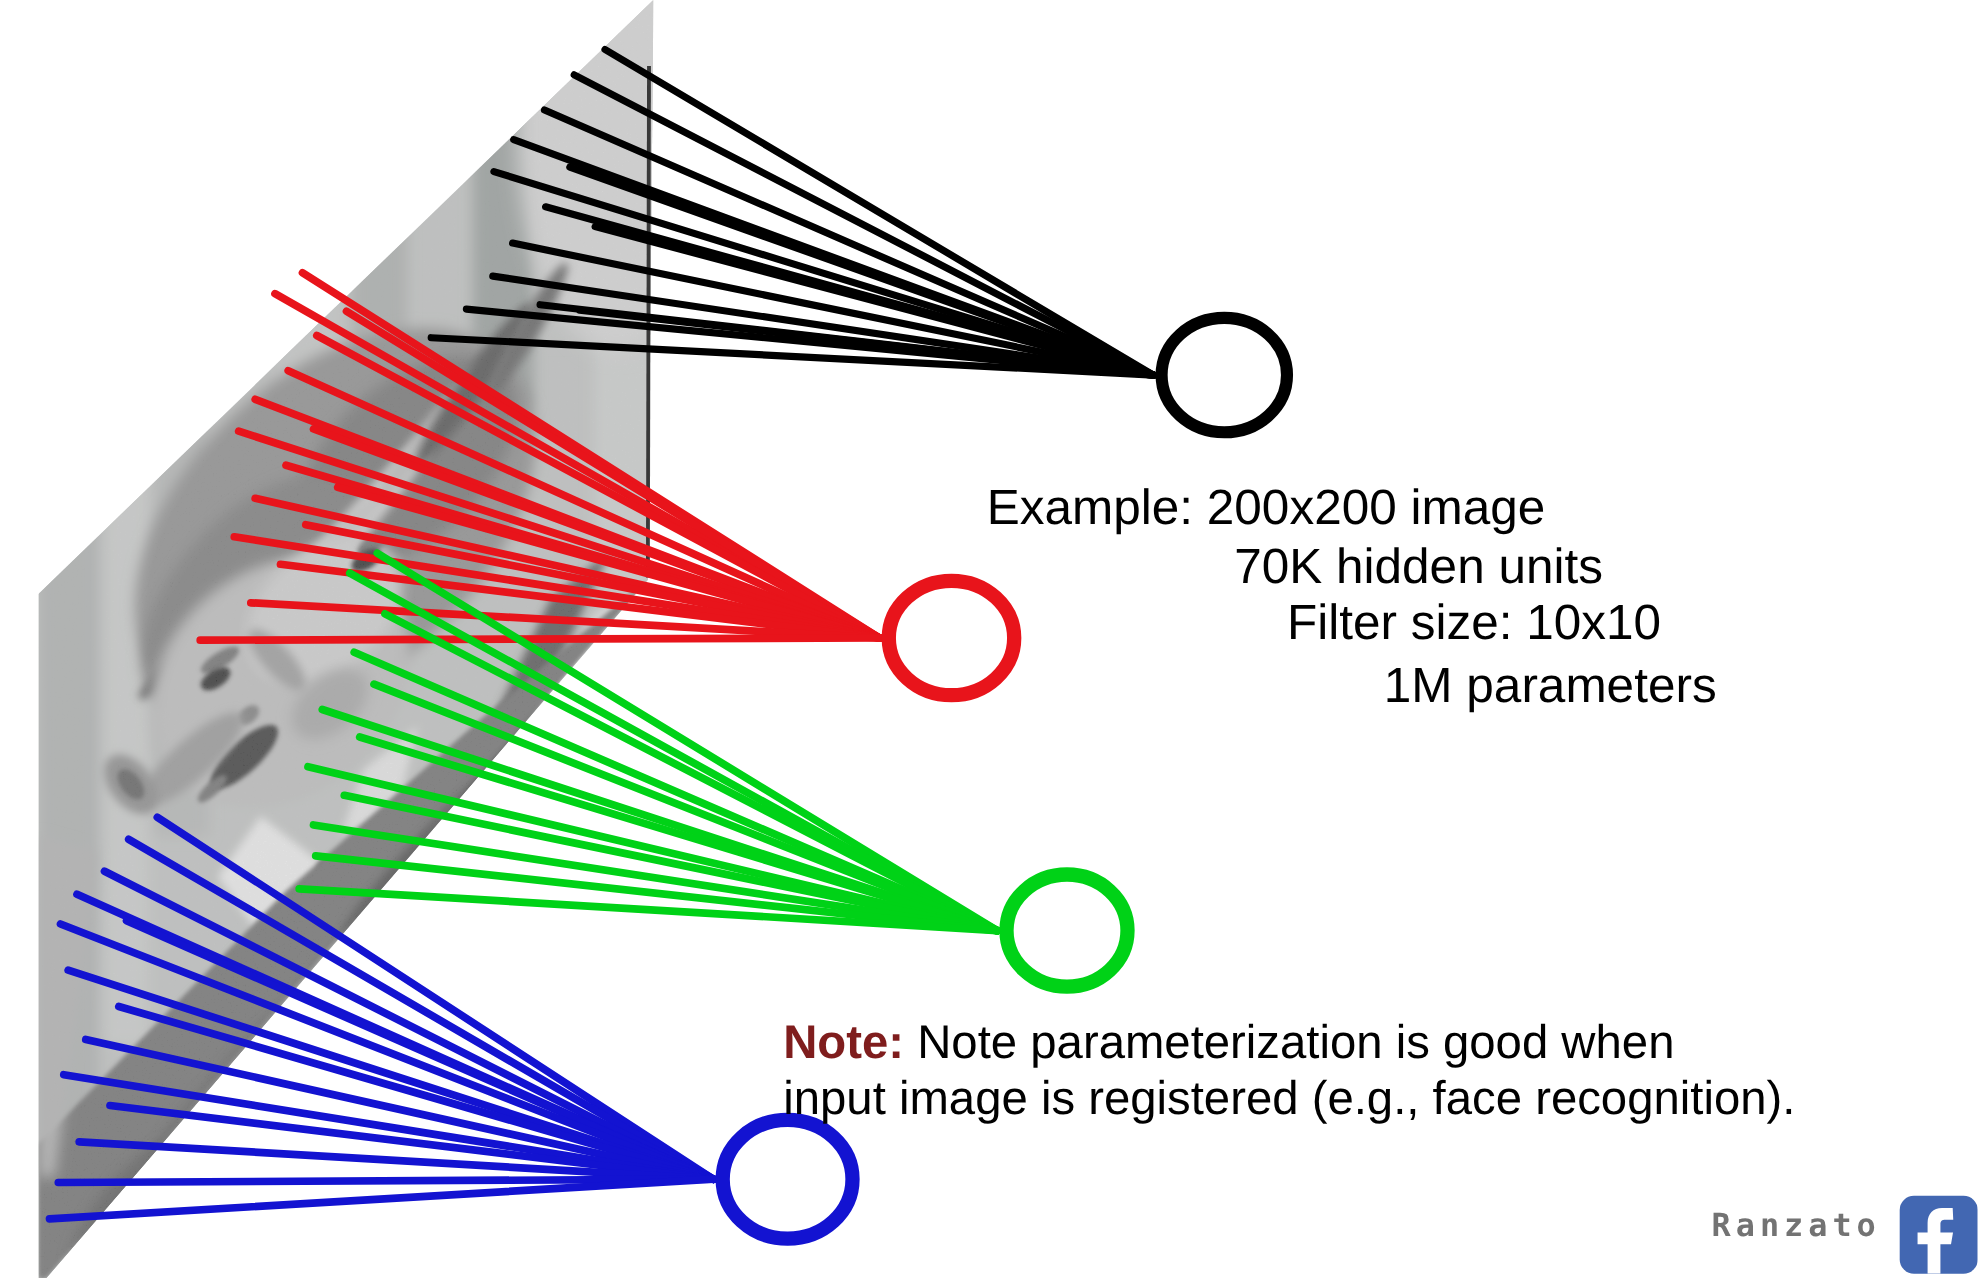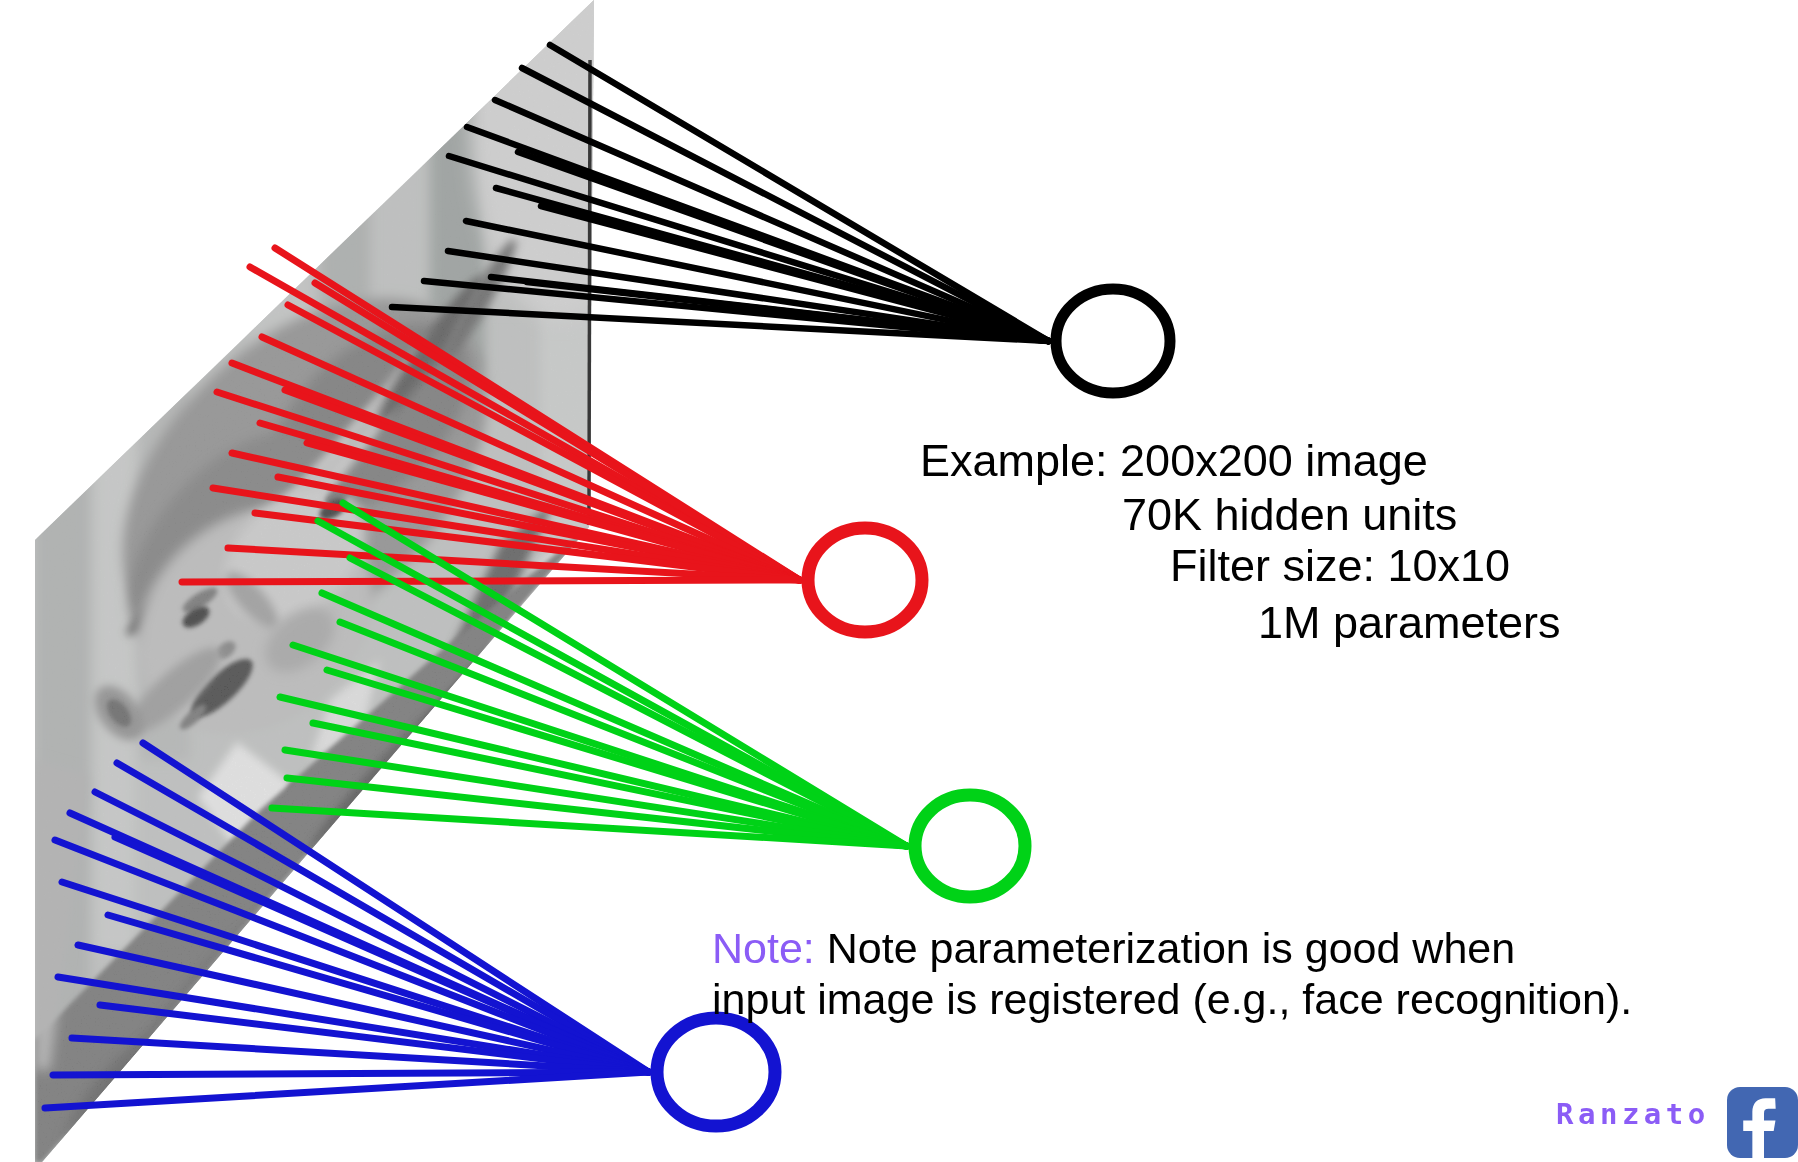--- a/index.html
+++ b/index.html
@@ -3,32 +3,32 @@
 <meta charset="utf-8">
 <style>
   html,body { margin:0; padding:0; background:#ffffff; }
   .stage {
     position:relative; width:1798px; height:1162px; overflow:hidden;
     background:#ffffff; font-family:"Liberation Sans", sans-serif;
   }
   .stage svg.diagram { position:absolute; left:0; top:0; }
   .txt { position:absolute; color:#000000; white-space:nowrap; line-height:1.08; }
   .example-line { font-size:45px; }
-  .example-l1 { left:920px;  top:437px; }
+  .example-l1 { left:897px;  top:437px; }
   .example-l2 { left:1122px; top:491px; }
   .example-l3 { left:1122px; top:542px;margin-left:48px; }
   .example-l4 { left:1258px; top:599px; }
   .note-line { font-size:43px; }
   .note-l1 { left:712px; top:925px; }
   .note-l2 { left:712px; top:976px; }
-  .note-label { color:#8b5cf6; font-weight:normal; }
+  .note-label { color:#7f1d1d; font-weight:bold; }
   .author {
     left:1556px; top:1099px;
     font-family:"DejaVu Sans Mono", monospace;
-    font-weight:bold; font-size:29px; letter-spacing:4.5px; color:#8b5cf6;
+    font-weight:bold; font-size:29px; letter-spacing:4.5px; color:#737373;
   }
   .fb {
     position:absolute; left:1727px; top:1087px; width:71px; height:71px;
     border-radius:13px; background:#4267b2; overflow:hidden;
   }
   .fb svg { display:block; width:71px; height:71px; }
 </style>
 </head>
 <body>
 

